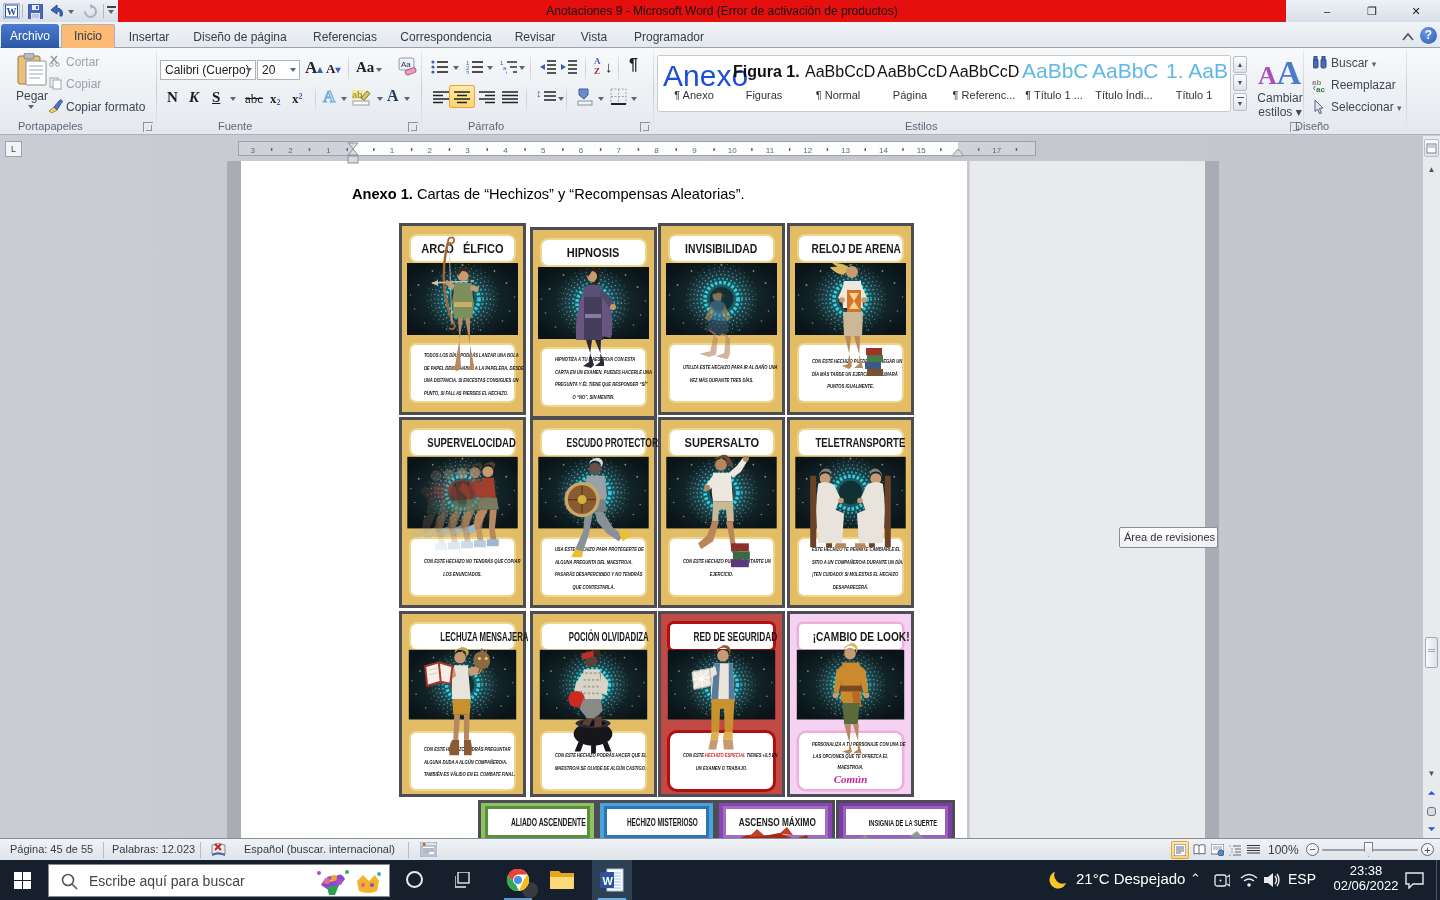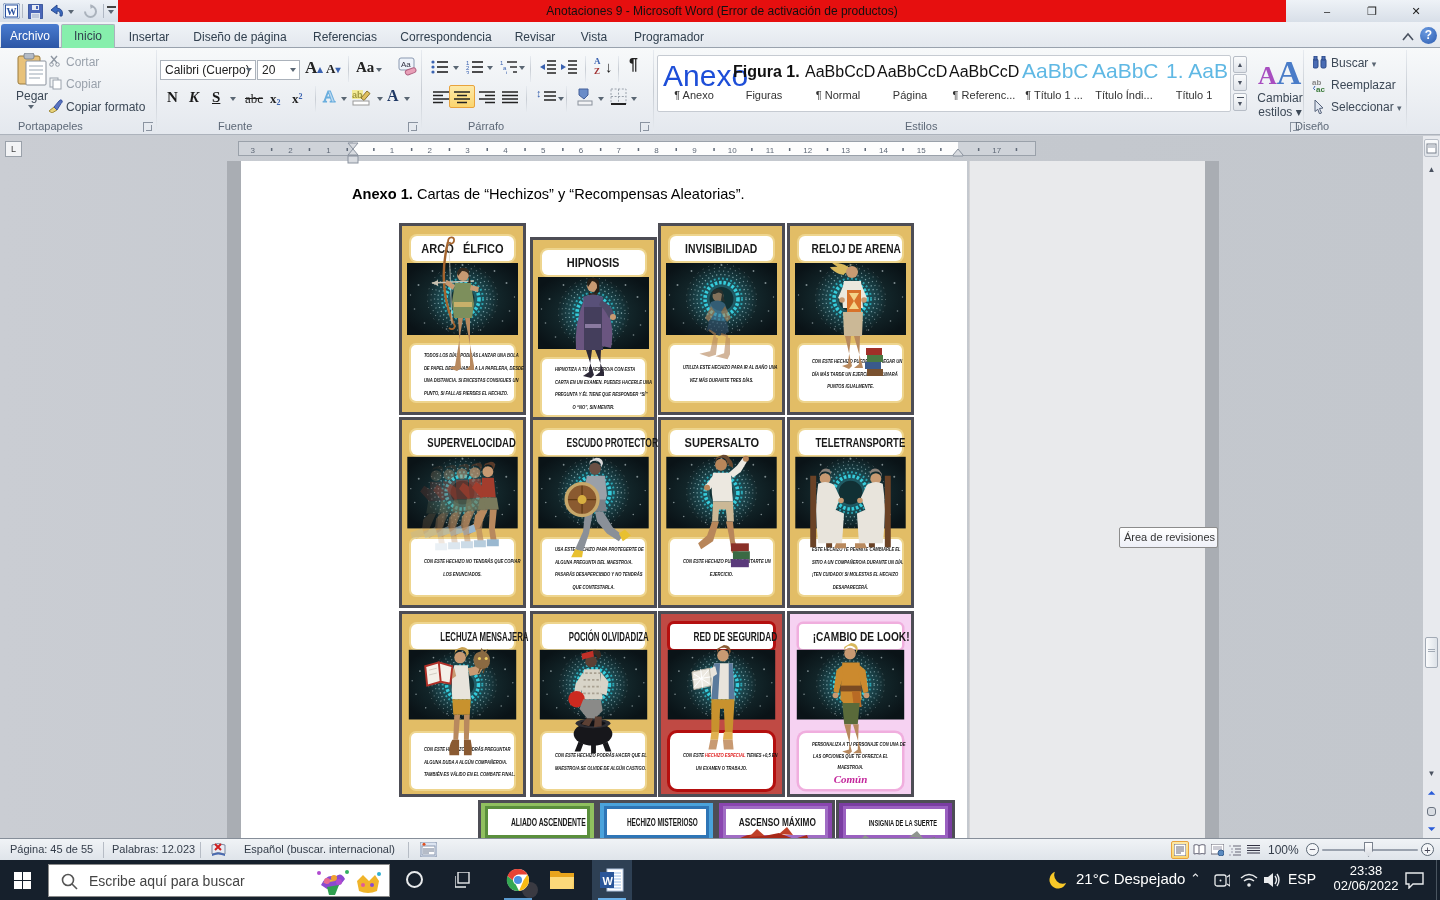--- a/index.html
+++ b/index.html
@@ -6,21 +6,21 @@
 #scr{position:relative;width:1440px;height:900px;background:#c8ccd2}
 .abs{position:absolute}
 
 #tbar{left:0;top:0;width:1440px;height:22px;background:linear-gradient(#eef2f7,#d8dfe8)}
 #red{left:118px;top:0;width:1168px;height:22px;background:#e60f0f;color:#111;font-size:12px;text-align:center;line-height:22px}
 .winbtn{top:4px;height:15px;width:28px;color:#222;font-size:11px;text-align:center;line-height:14px}
 
 #tabs{left:0;top:22px;width:1440px;height:26px;background:linear-gradient(#f0f3f7,#e3e8ee);border-bottom:1px solid #99a2ad}
 .tab{top:26px;height:22px;font-size:12px;color:#31404f;text-align:center;line-height:22px}
 #tArchivo{left:1px;width:58px;background:linear-gradient(#4a7cd0,#2c56a5);color:#fff;border-radius:3px 3px 0 0;top:24px;height:24px;line-height:24px}
-#tInicio{background:#86efac;border:1px solid #aab3bd;border-bottom:none;border-radius:2px 2px 0 0;top:24px;height:24px;line-height:23px}
+#tInicio{background:#fdba74;border:1px solid #aab3bd;border-bottom:none;border-radius:2px 2px 0 0;top:24px;height:24px;line-height:23px}
 
 #ribbon{left:0;top:48px;width:1440px;height:87px;background:linear-gradient(#f7f9fa,#eceff3 60%,#e4e8ee);border-bottom:1px solid #adb3bc}
 .gsep{top:2px;height:82px;width:1px;background:linear-gradient(#e7ebf0,#c8cdd4,#e7ebf0)}
 .glabel{top:72px;height:14px;font-size:11px;color:#5d6877;text-align:left;width:120px}
 .launch{top:74px;width:10px;height:10px;border-left:1px solid #8a93a0;border-top:1px solid #8a93a0;}
 .launch:after{content:"";position:absolute;left:2px;top:2px;width:5px;height:5px;border-right:1px solid #8a93a0;border-bottom:1px solid #8a93a0}
 .rt{font-size:12px;color:#3c4856}
 .combo{background:#fff;border:1px solid #abb2bb;font-size:12px;color:#222;padding-left:4px}
 .car{width:0;height:0;border-left:3px solid transparent;border-right:3px solid transparent;border-top:4px solid #5a6673}
 
@@ -497,21 +497,21 @@
         <line x1="30" y1="57" x2="72" y2="55" stroke="#c8c0b0" stroke-width="1.3"></line>
         <path d="M30 57 L36 54 L36 60z" fill="#c8c0b0"></path>
         <circle cx="61" cy="49" r="6" fill="#c89a72"></circle>
         <path d="M55 47 Q56 41 63 42 Q68 43 67 49 L70 62 L66 60 L67 50 Q66 45 60 45 L56 50z" fill="#332a20"></path>
         <path d="M53 57 L69 57 L72 78 L70 92 L52 92 L50 76z" fill="#7d8f5c"></path>
         <path d="M52 76 L70 76 L70 81 L52 81z" fill="#c8b06a"></path>
         <path d="M53 59 L45 54 L43 58 L51 64z M69 59 L77 61 L76 66 L68 64z" fill="#c89a72"></path>
         <path d="M56 92 L61 92 L53 140 L47 142 L55 145 L59 142z M63 92 L68 92 L68 140 L64 144 L72 144 L72 140z" fill="#b8895e"></path>
       </svg>
     </div>
-    <div class="card" style="left:530px;top:101px;width:127px;height:192px">
+    <div class="card" style="left:530px;top:91px;width:127px;height:192px">
       <div class="ct"><span style="transform:scaleX(.85)">HIPNOSIS</span></div>
       <div class="cb" style="padding-top:4px">
             <span class="l">HIPNOTIZA A TU MAESTRO/A CON ESTA</span>
             <span class="l">CARTA EN UN EXAMEN. PUEDES HACERLE UNA</span>
             <span class="l">PREGUNTA Y ÉL TIENE QUE RESPONDER “SÍ”</span>
             <span class="l">O “NO”, SIN MENTIR.</span>
           </div>
       <svg class="cimg" viewBox="0 0 121 186">
         <rect x="5" y="37" width="111" height="72" fill="url(#mg)"></rect>
         <g transform="translate(60.5 73)">

